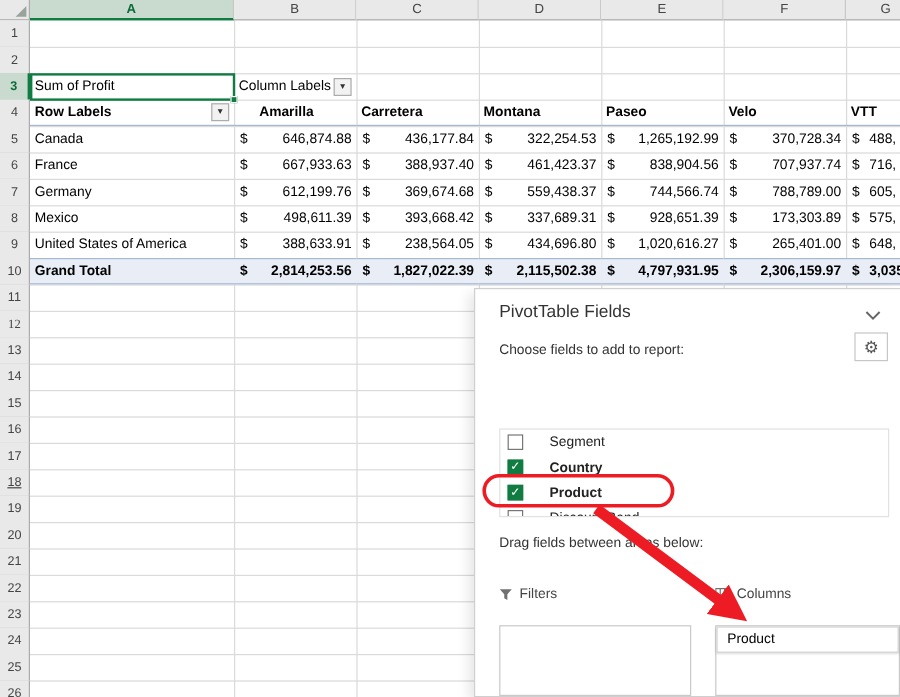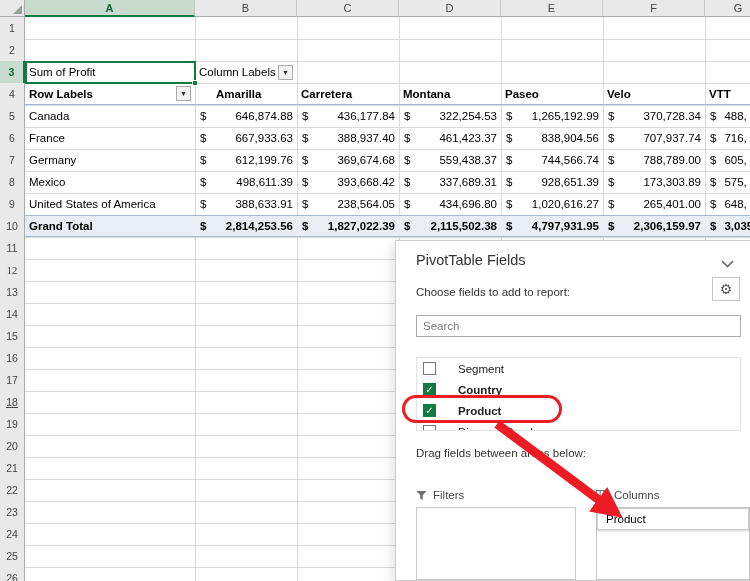--- a/index.html
+++ b/index.html
@@ -41,21 +41,21 @@
   .fitem{height:21px;display:flex;align-items:center;gap:22px;padding-left:6px;}
   .fcheck{width:13px;height:13px;min-width:13px;border:1px solid #767676;background:#fff;display:flex;align-items:center;justify-content:center;font-size:10px;color:#fff;line-height:1;}
   .fcheck.on{background:#107C41;border-color:#107C41;}
   .flabel{font-size:11.5px;color:#222;}
   .fitem.on .flabel{font-weight:bold;}
   .drag-hint{position:absolute;left:20px;top:206px;font-size:11.5px;color:#333;}
   .areas{position:absolute;left:20px;right:0;top:246px;bottom:0;display:flex;gap:20px;}
   .area{display:flex;flex-direction:column;}
   .area.filters{width:160px;}
   .area.columns{flex:1;}
-  .area-label{display:flex;align-items:center;gap:6px;font-size:11.5px;color:#444;height:16px;margin-bottom:4px;}
+  .area-label{display:flex;align-items:center;gap:6px;font-size:11.5px;color:#444;height:16px;margin-bottom:18px;}
   .area-box{flex:1;border:1px solid #C9C9C9;background:#fff;}
   .area-item{height:22px;border:1px solid #CFCFCF;background:#fff;box-shadow:0 1px 2px rgba(0,0,0,.18);display:flex;align-items:center;padding-left:8px;font-size:11.5px;}
 
   
   #ring{position:absolute;left:402px;top:395px;width:160px;height:28px;border:3px solid #ED1C24;border-radius:14px;z-index:20;pointer-events:none;}
   #arrow{position:absolute;left:0;top:0;z-index:21;pointer-events:none;}
 </style>
 </head>
 <body>
 
@@ -300,21 +300,20 @@
 
   <div id="pane">
     <div class="pane-title">PivotTable Fields</div>
     <div class="pane-chevron">
       <svg width="13" height="8" viewBox="0 0 13 8">
           <polyline points="1,1 6.5,6.5 12,1" fill="none" stroke="#666" stroke-width="1.6"></polyline>
         </svg>
     </div>
     <div class="pane-sub">Choose fields to add to report:</div>
     <button class="gear-btn">⚙</button>
-    <input class="search" placeholder="Search" style="">
     <div id="fieldList">
         <div class="fitem">
           <span class="fcheck"></span>
           <span class="flabel">Segment</span>
         </div>
         <div class="fitem on">
           <span class="fcheck on">✓</span>
           <span class="flabel">Country</span>
         </div>
         <div class="fitem on">

